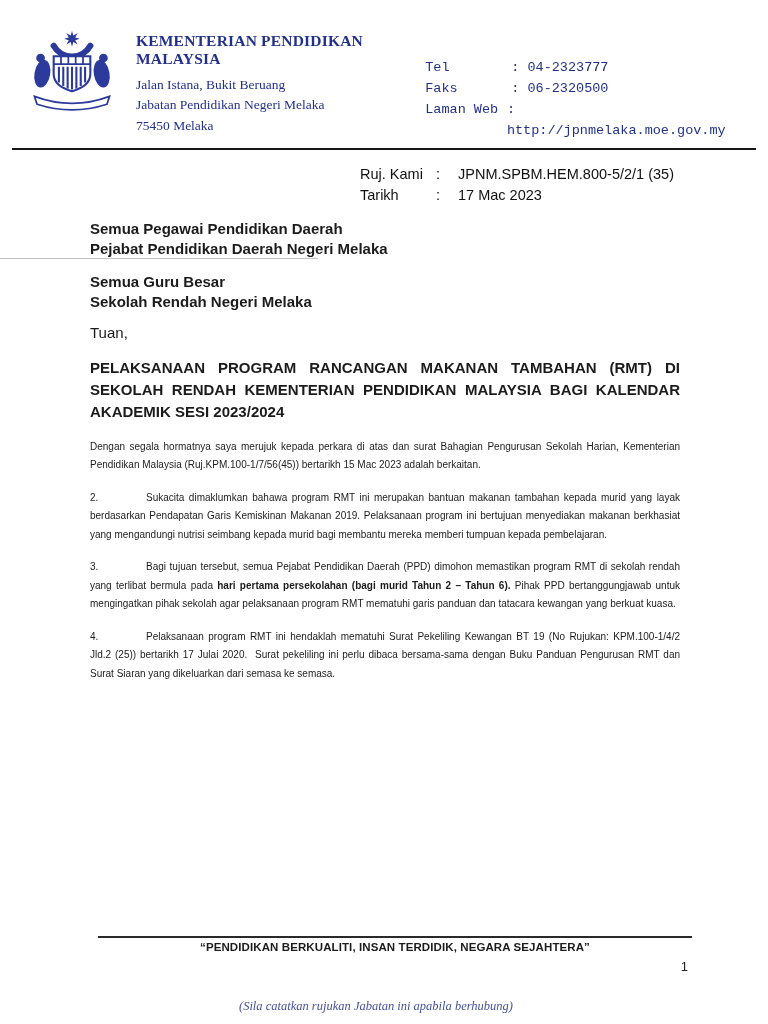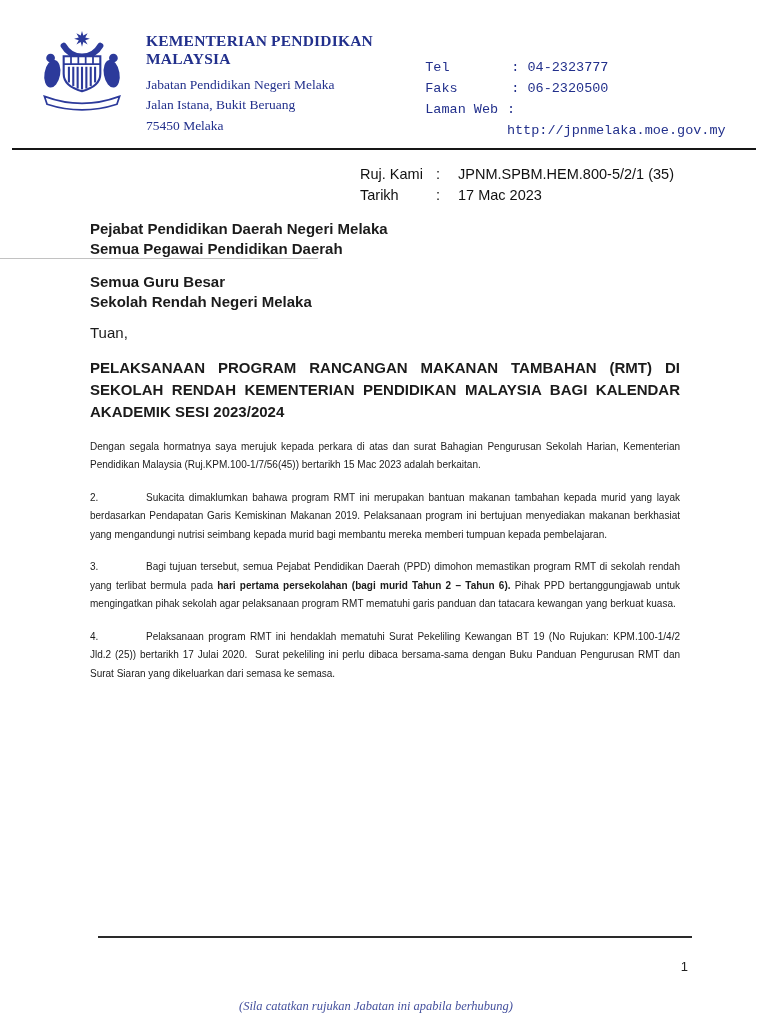--- a/index.html
+++ b/index.html
@@ -10,21 +10,21 @@
   }
   .page {
     position: relative;
     width: 768px; height: 1024px;
     background: #ffffff;
     color: #1b1b1b;
     overflow: hidden;
   }
 
   
-  .header { display: flex; align-items: flex-start; padding: 24px 14px 0 34px; justify-content: flex-end; }
+  .header { display: flex; align-items: flex-start; padding: 24px 14px 0 24px; justify-content: flex-end; }
   .logo-wrap { width: 96px; height: 96px; flex: 0 0 96px; }
   .head-block {
     margin-left: 16px; padding-top: 8px;
     font-family: "Liberation Serif", serif;
     color: #22308c;
   }
   .ministry { font-size: 15.5px; font-weight: 700; letter-spacing: .2px; }
   .dept-lines { margin-top: 7px; font-size: 13.5px; line-height: 1.5; }
   .contact-block {
     margin-left: auto; margin-right: 24px; padding-top: 34px;
@@ -99,22 +99,22 @@
         <line x1="60" y1="46" x2="60" y2="71" stroke="#2c3a9b" stroke-width="2.4"></line>
         <line x1="65" y1="46" x2="65" y2="68" stroke="#2c3a9b" stroke-width="2.4"></line>
         <line x1="70" y1="46" x2="70" y2="64" stroke="#2c3a9b" stroke-width="2.4"></line>
 
         <path d="M12 80 q43 16 86 0 l-3 9 q-40 13 -80 0 z" fill="#ffffff" stroke="#2c3a9b" stroke-width="2"></path>
       </svg>
     </div>
     <div class="head-block">
       <div class="ministry">KEMENTERIAN PENDIDIKAN MALAYSIA</div>
       <div class="dept-lines">
+        <div>Jalan Istana, Bukit Beruang</div>
         <div>Jabatan Pendidikan Negeri Melaka</div>
-        <div>Jalan Istana, Bukit Beruang</div>
         <div>75450 Melaka</div>
       </div>
     </div>
     <div class="contact-block">
       <div class="contact-row">
         <span class="contact-label">Tel</span>
         <span>: 04-2323777</span>
       </div>
       <div class="contact-row">
         <span class="contact-label">Faks</span>
@@ -139,22 +139,22 @@
       <span class="ref-colon">:</span>
       <span>17 Mac 2023</span>
     </div>
   </div>
 
   <div class="artifact-line"></div>
 
   <div class="content">
 
     <div class="recipients">
+      <div>Semua Pegawai Pendidikan Daerah</div>
       <div>Pejabat Pendidikan Daerah Negeri Melaka</div>
-      <div>Semua Pegawai Pendidikan Daerah</div>
       <div class="recipient-gap"></div>
       <div>Semua Guru Besar</div>
       <div>Sekolah Rendah Negeri Melaka</div>
     </div>
 
     <div class="salutation">Tuan,</div>
 
     <div class="subject">PELAKSANAAN PROGRAM RANCANGAN MAKANAN TAMBAHAN (RMT) DI SEKOLAH RENDAH KEMENTERIAN PENDIDIKAN MALAYSIA BAGI KALENDAR AKADEMIK SESI 2023/2024</div>
 
     <p class="para">Dengan segala hormatnya saya merujuk kepada perkara di atas dan surat Bahagian Pengurusan Sekolah Harian, Kementerian Pendidikan Malaysia (Ruj.KPM.100-1/7/56(45)) bertarikh 15 Mac 2023 adalah berkaitan.</p>
@@ -162,18 +162,19 @@
     <p class="para spaced"><span class="para-num">2.</span><span>Sukacita dimaklumkan bahawa program RMT ini merupakan bantuan makanan tambahan kepada murid yang layak berdasarkan Pendapatan Garis Kemiskinan Makanan 2019. Pelaksanaan program ini bertujuan menyediakan makanan berkhasiat yang mengandungi nutrisi seimbang kepada murid bagi membantu mereka memberi tumpuan kepada pembelajaran.</span></p>
 
     <p class="para spaced"><span class="para-num">3.</span><span>Bagi tujuan tersebut, semua Pejabat Pendidikan Daerah (PPD) dimohon memastikan program RMT di sekolah rendah yang terlibat bermula pada </span><span class="bold">hari pertama persekolahan (bagi murid Tahun 2 – Tahun 6).</span><span> Pihak PPD bertanggungjawab untuk mengingatkan pihak sekolah agar pelaksanaan program RMT mematuhi garis panduan dan tatacara kewangan yang berkuat kuasa.</span></p>
 
     <p class="para spaced"><span class="para-num">4.</span><span>Pelaksanaan program RMT ini hendaklah mematuhi Surat Pekeliling Kewangan BT 19 (No Rujukan: KPM.100-1/4/2 Jld.2 (25)) bertarikh 17 Julai 2020.&nbsp; Surat pekeliling ini perlu dibaca bersama-sama dengan Buku Panduan Pengurusan RMT dan Surat Siaran yang dikeluarkan dari semasa ke semasa.</span></p>
 
   </div>
 
   <div class="footer">
     <div class="footer-rule"></div>
+    <div class="footer-quote">“PENDIDIKAN BERKUALITI, INSAN TERDIDIK, NEGARA SEJAHTERA”</div>
     <div class="page-number">1</div>
   </div>
 
   <div class="bottom-note">(Sila catatkan rujukan Jabatan ini apabila berhubung)</div>
 
 </div>
 
 </body></html>

